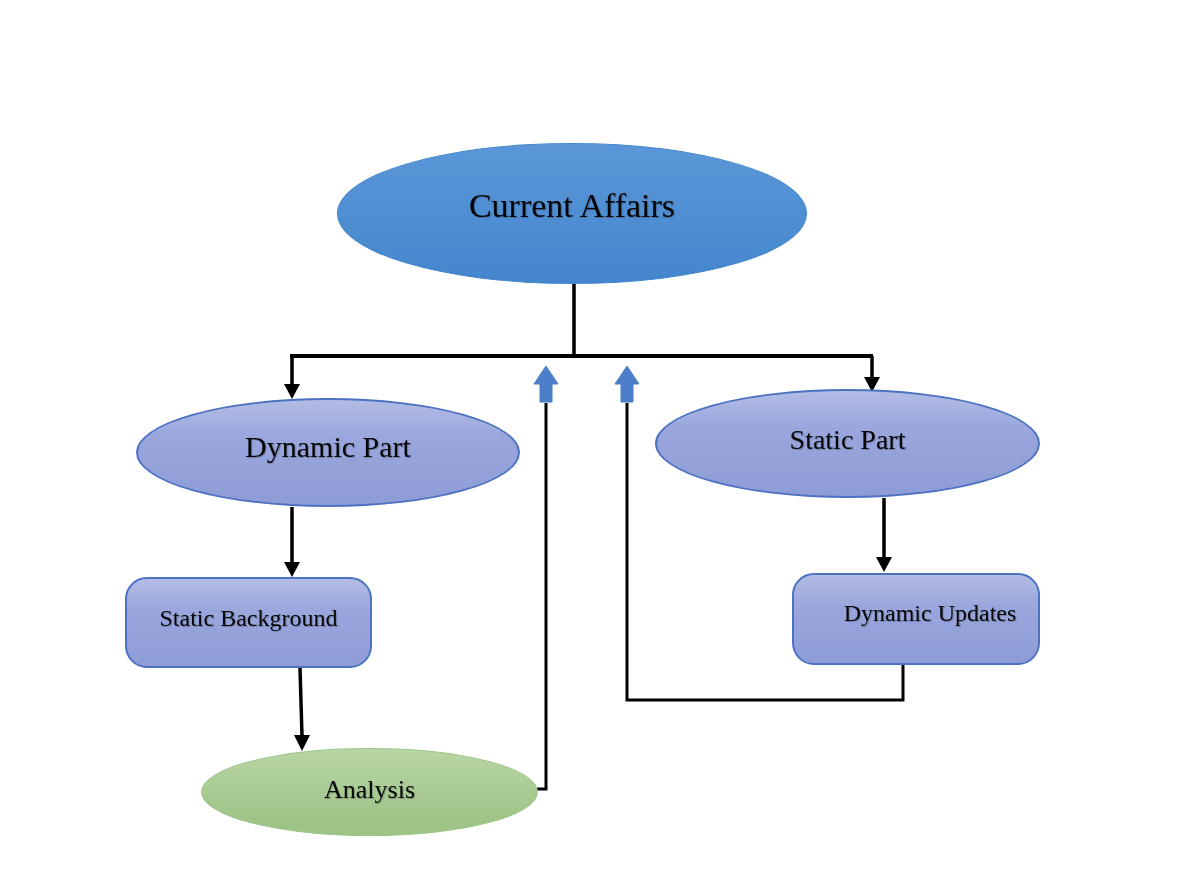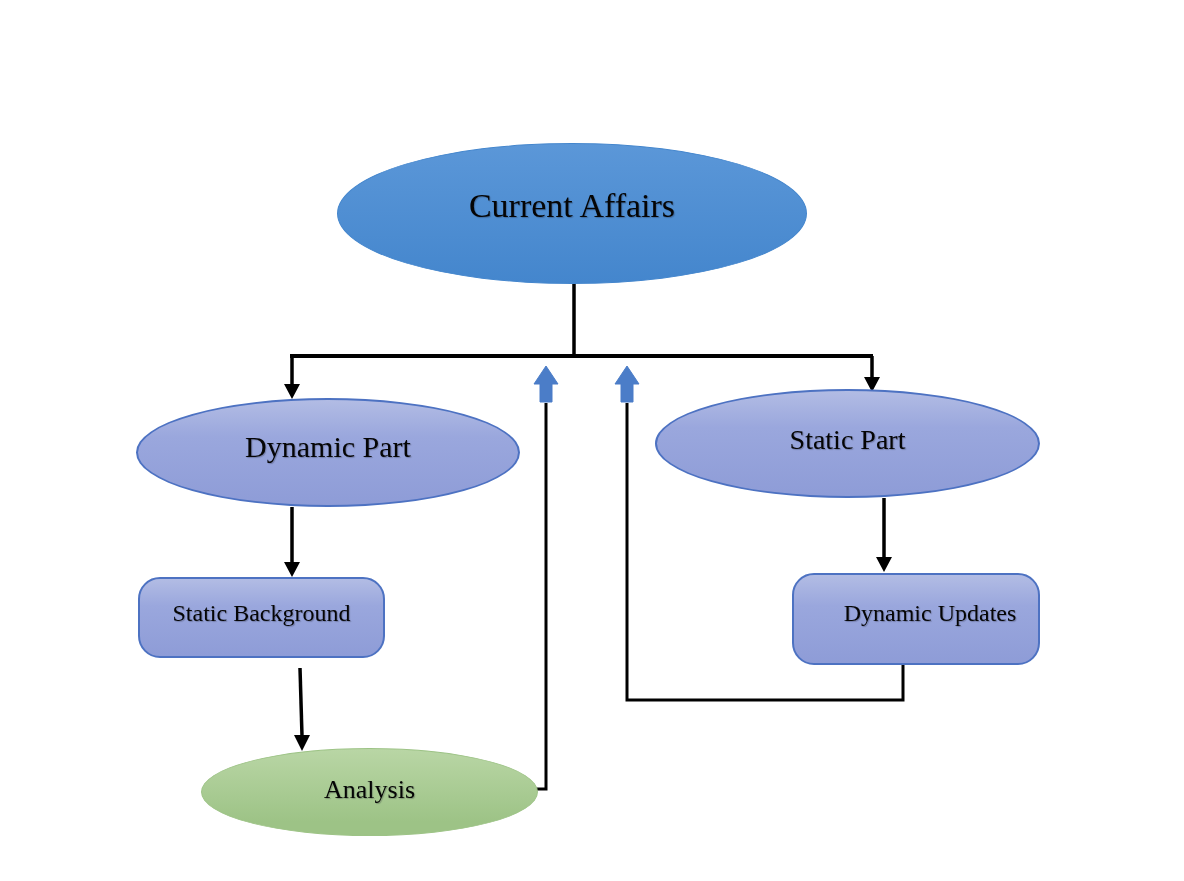--- a/index.html
+++ b/index.html
@@ -83,21 +83,21 @@
     left: 136px; top: 398px; width: 384px; height: 109px;
     font-size: 30px;
   }
   #node-dynamic-part .label { transform: translateY(-6px); }
   #node-static-part {
     left: 655px; top: 389px; width: 385px; height: 109px;
     font-size: 28px;
   }
   #node-static-part .label { transform: translateY(-4px); }
   #node-static-background {
-    left: 138px; top: 577px; width: 247px; height: 81px;
+    left: 125px; top: 577px; width: 247px; height: 91px;
     font-size: 24px;
   }
   #node-static-background .label { transform: translateY(-4px); }
   #node-dynamic-updates {
     left: 792px; top: 573px; width: 248px; height: 92px;
     font-size: 24px;
   }
   #node-dynamic-updates .label { transform: translateY(-6px); margin-left: 28px; }
   #node-analysis {
     left: 201px; top: 748px; width: 337px; height: 88px;

